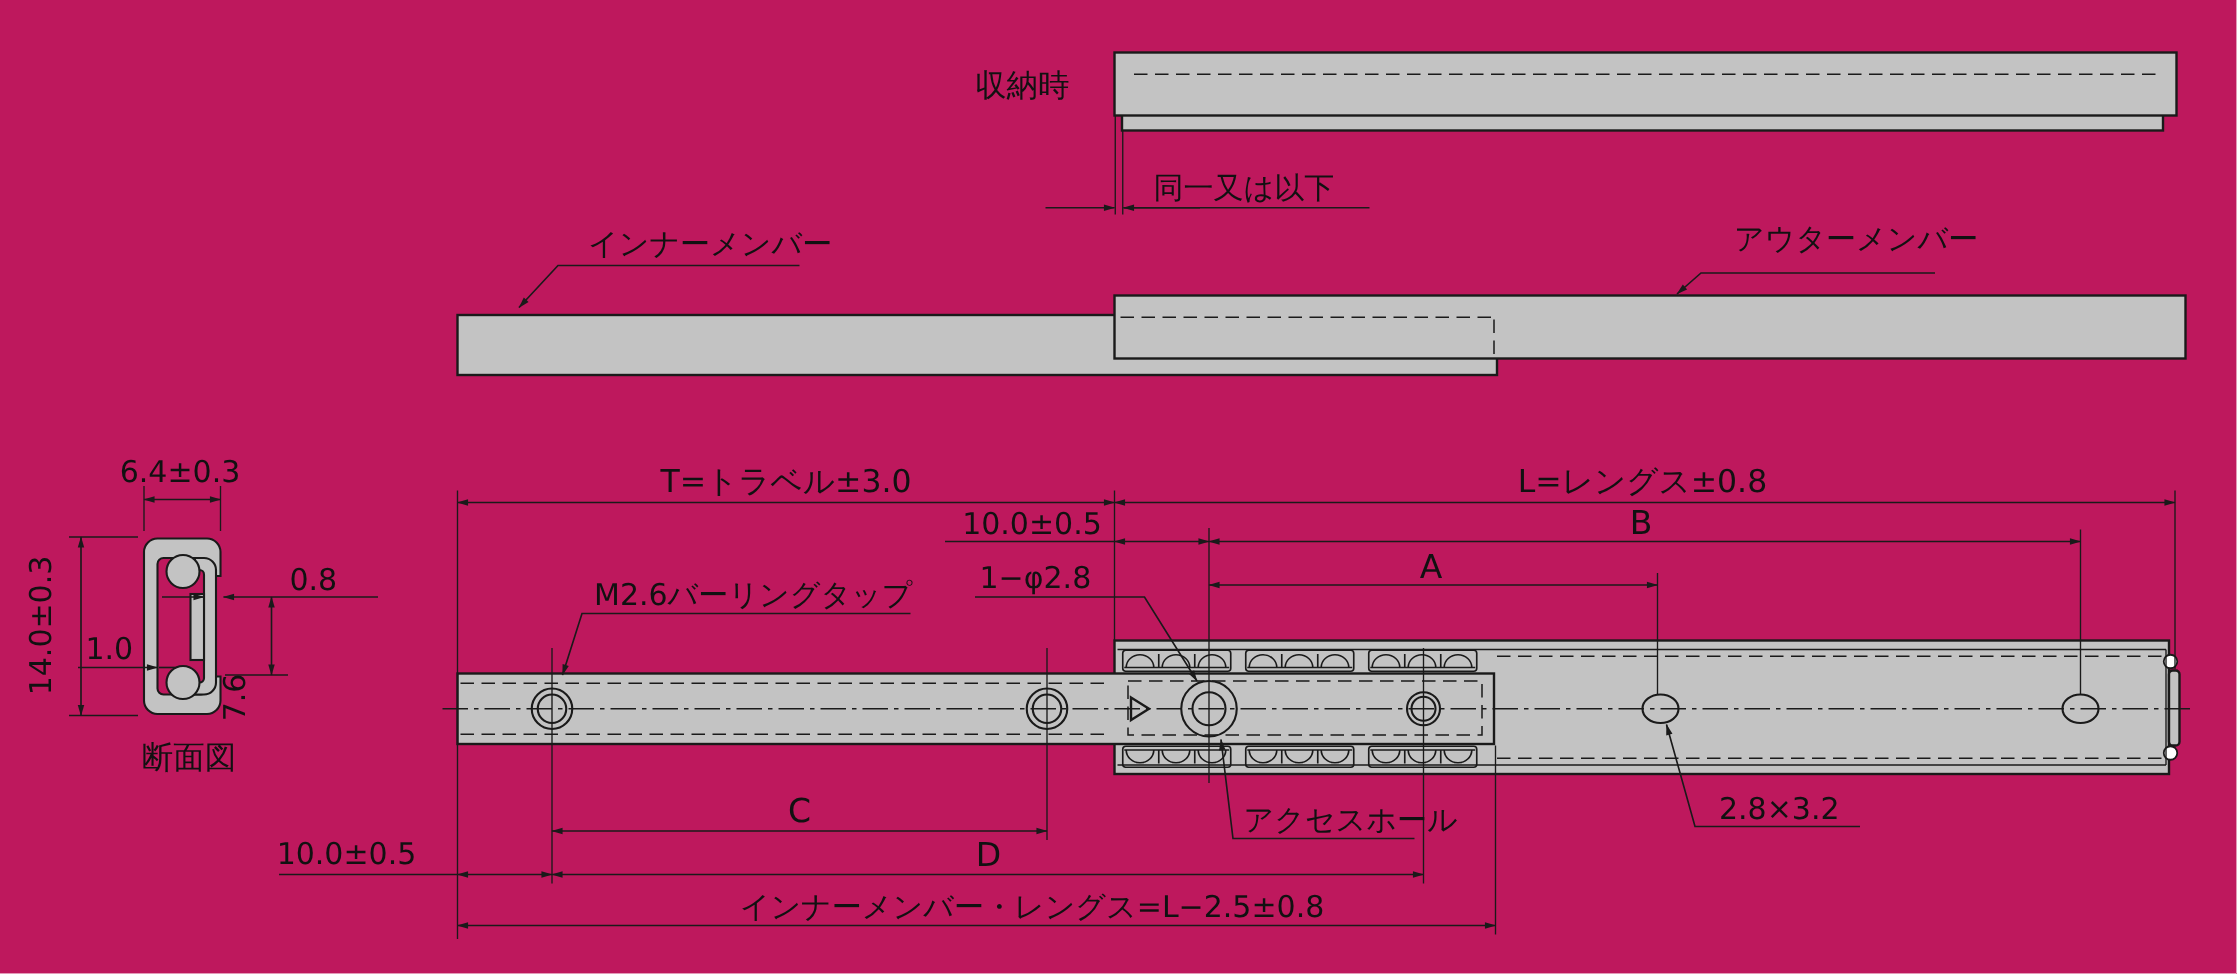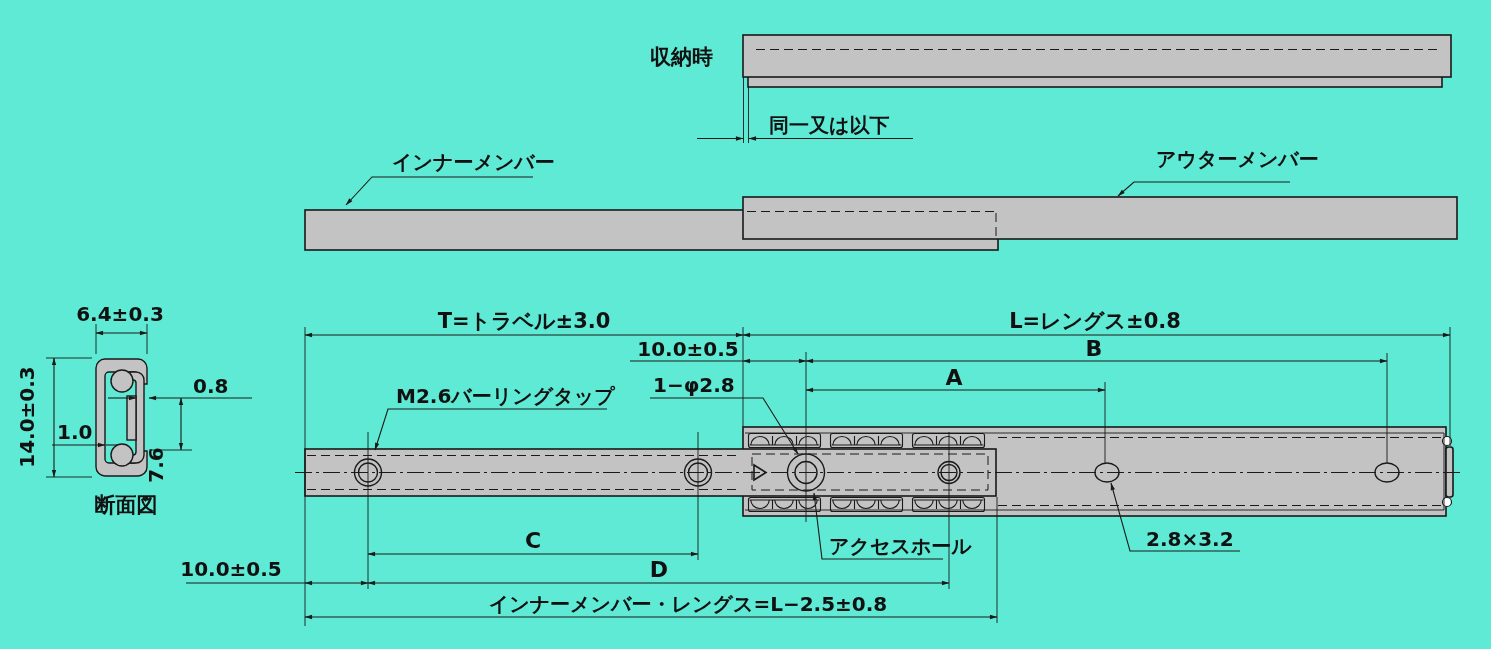--- a/index.html
+++ b/index.html
@@ -1,17 +1,17 @@
 <!DOCTYPE html>
 <html style="--rail-fill: #c3c3c3; --line: #1a1a1a;"><head>
 <meta charset="utf-8">
 <style>
   html,body{margin:0;padding:0;background:#ffffff;}
-  .stage{position:relative;width:1491px;height:649px;background:#5eead4;
-         font-family:"DejaVu Sans","Liberation Sans",sans-serif;font-weight:bold;}
+  .stage{position:relative;width:1491px;height:649px;background:#be185d;
+         font-family:"DejaVu Sans","Liberation Sans",sans-serif;}
   svg{display:block;}
   svg text{fill:#111;font-family:"DejaVu Sans","Liberation Sans",sans-serif;}
   .rail{fill:var(--rail-fill,#c3c3c3);stroke:var(--line,#1a1a1a);stroke-width:1.6;}
   .thin{stroke:var(--line,#1a1a1a);stroke-width:0.9;fill:none;}
   .outline{stroke:var(--line,#1a1a1a);stroke-width:1.6;fill:none;}
   .hidden-line{stroke:var(--line,#1a1a1a);stroke-width:1;fill:none;stroke-dasharray:9 5;}
   .centerline{stroke:var(--line,#1a1a1a);stroke-width:1;fill:none;stroke-dasharray:17 4 3 4;}
   .dim{stroke:var(--line,#1a1a1a);stroke-width:1.1;fill:none;}
   .ext{stroke:var(--line,#1a1a1a);stroke-width:0.9;fill:none;}
   .hole{fill:none;stroke:var(--line,#1a1a1a);stroke-width:1.4;}

